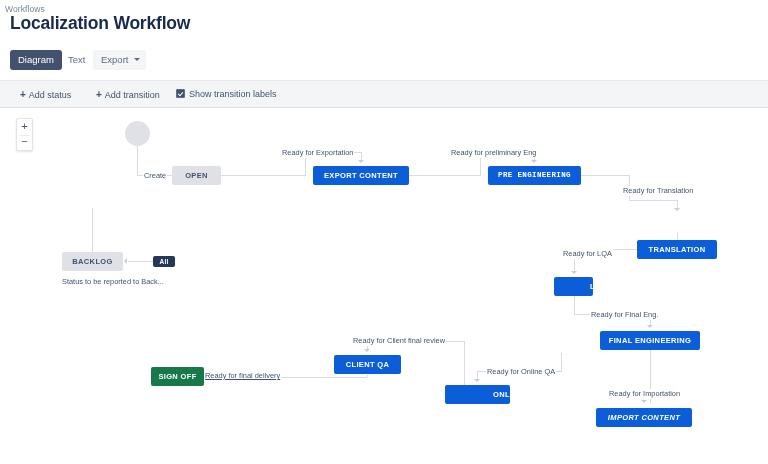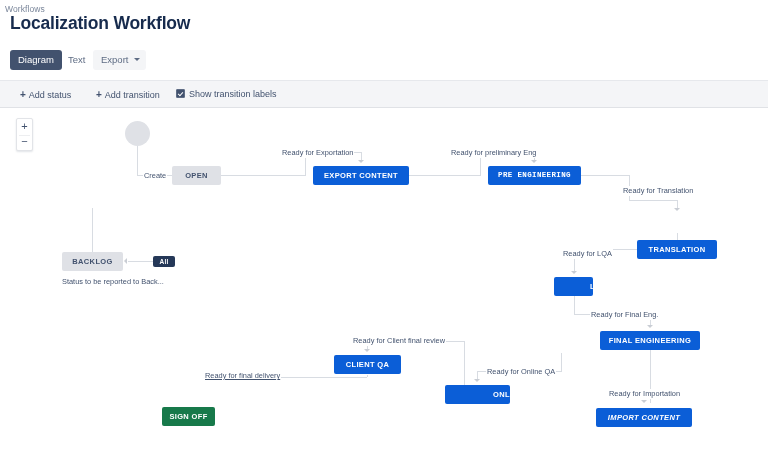--- a/index.html
+++ b/index.html
@@ -102,21 +102,21 @@
   .nd-open{left:172px;top:166px;width:49px;}
   .nd-export{left:313px;top:166px;width:96px;}
   .nd-preeng{left:488px;top:166px;width:93px;font-family:Liberation Mono, monospace;}
   .nd-translation{left:637px;top:214px;width:80px;margin-top:26px;}
   .nd-lqa{left:554px;top:277px;width:39px;padding-left:36px;}
   .nd-finaleng{left:600px;top:331px;width:100px;}
   .nd-import{left:596px;top:408px;width:96px;font-style:italic;}
   .nd-onlineqa{left:445px;top:385px;width:65px;padding-left:48px;}
   .nd-clientqa{left:334px;top:355px;width:67px;}
   .nd-backlog{left:62px;top:252px;width:61px;}
-  .nd-signoff{left:162px;top:367px;width:53px;margin-top:40px;}
+  .nd-signoff{left:151px;top:367px;width:53px;}
 
   
   .badge-all{
     position:absolute;left:153px;top:256px;width:22px;height:11px;line-height:11px;
     background:#253858;color:#ffffff;font-size:6.5px;font-weight:bold;
     text-align:center;border-radius:2px;letter-spacing:.3px;
   }
 
   
   .tlabel{

